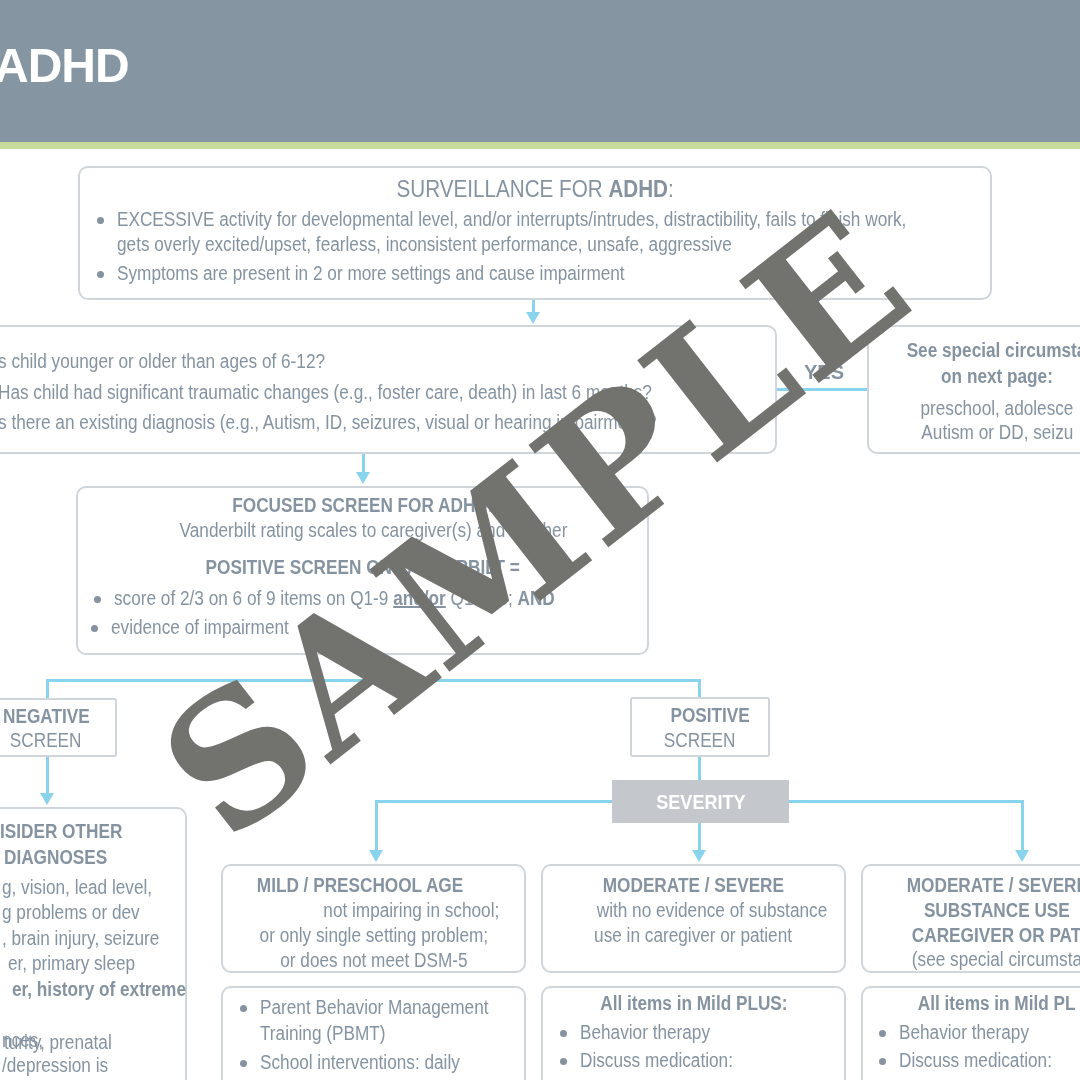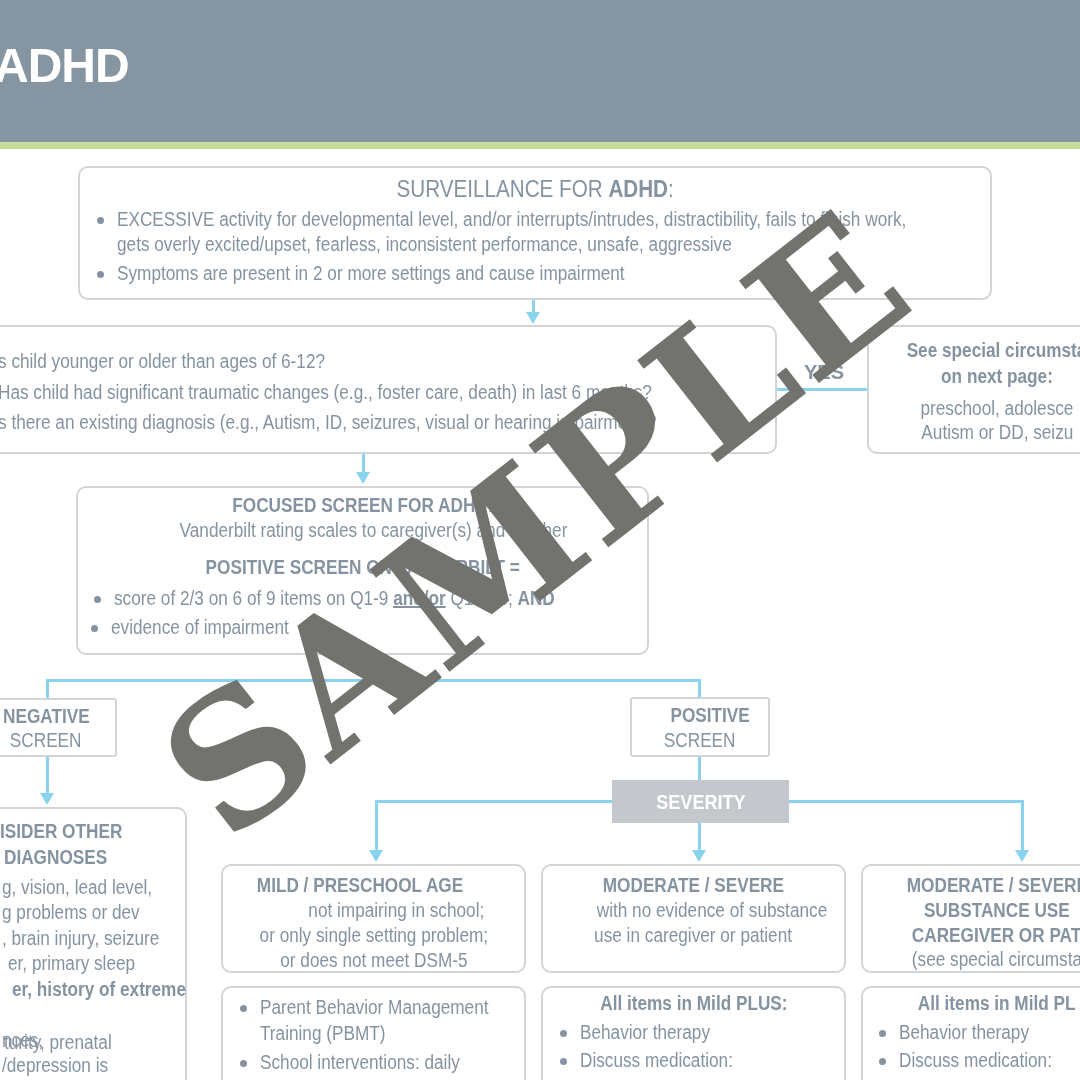--- a/index.html
+++ b/index.html
@@ -139,21 +139,21 @@
 <div class="t" style="left:2px;top:900px;"><span class="cond">g problems or dev</span></div>
 <div class="t" style="left:2px;top:926px;text-align:right;"><span class="cond">, brain injury, seizure</span></div>
 <div class="t" style="left:2px;top:951px;margin-left:6px;"><span class="cond">er, primary sleep</span></div>
 <div class="t" style="left:12px;top:977px;font-weight:bold;"><span class="cond">er, history of extreme</span></div>
 <div class="t" style="left:4px;top:1002px;margin-top:28px;"><span class="cond">turity, prenatal</span></div>
 <div class="t" style="left:2px;top:1028px;"><span class="cond">nces,</span></div>
 <div class="t" style="left:2px;top:1053px;"><span class="cond">/depression is</span></div>
 
 <div class="box" style="left:221px;top:864px;width:305px;height:109px;"></div>
 <div class="t b c" style="left:221px;top:873px;width:278px;"><span class="condc">MILD / PRESCHOOL AGE</span></div>
-<div class="t c" style="left:230px;top:898px;width:333px;"><span class="condc">not impairing in school;</span></div>
+<div class="t c" style="left:221px;top:898px;width:333px;padding-left:24px;"><span class="condc">not impairing in school;</span></div>
 <div class="t c" style="left:221px;top:923px;width:305px;"><span class="condc">or only single setting problem;</span></div>
 <div class="t c" style="left:221px;top:948px;width:305px;"><span class="condc">or does not meet DSM-5</span></div>
 
 <div class="box" style="left:221px;top:986px;width:305px;height:120px;"></div>
 <div class="bul" style="left:260px;top:995px;"><span class="cond">Parent Behavior Management</span></div>
 <div class="t" style="left:260px;top:1021px;"><span class="cond">Training (PBMT)</span></div>
 <div class="bul" style="left:260px;top:1050px;"><span class="cond">School interventions: daily</span></div>
 
 <div class="box" style="left:541px;top:864px;width:305px;height:109px;"></div>
 <div class="t b c" style="left:541px;top:873px;width:305px;"><span class="condc">MODERATE / SEVERE</span></div>

